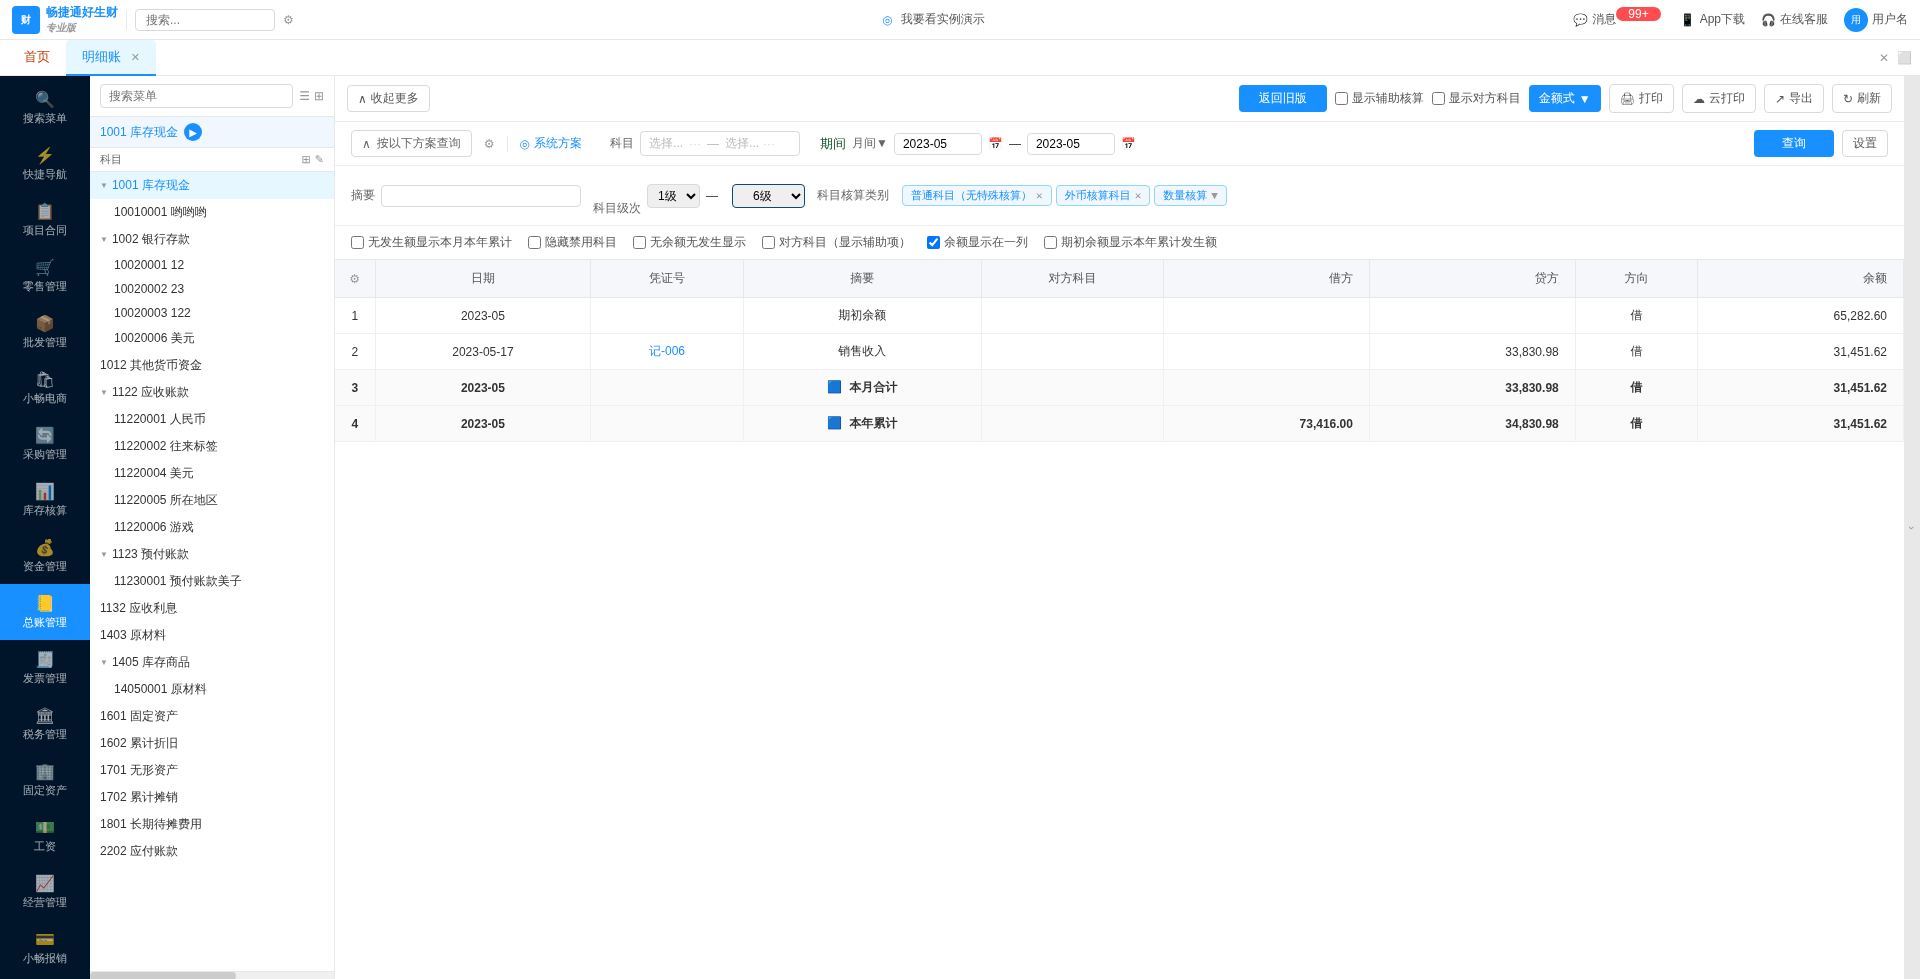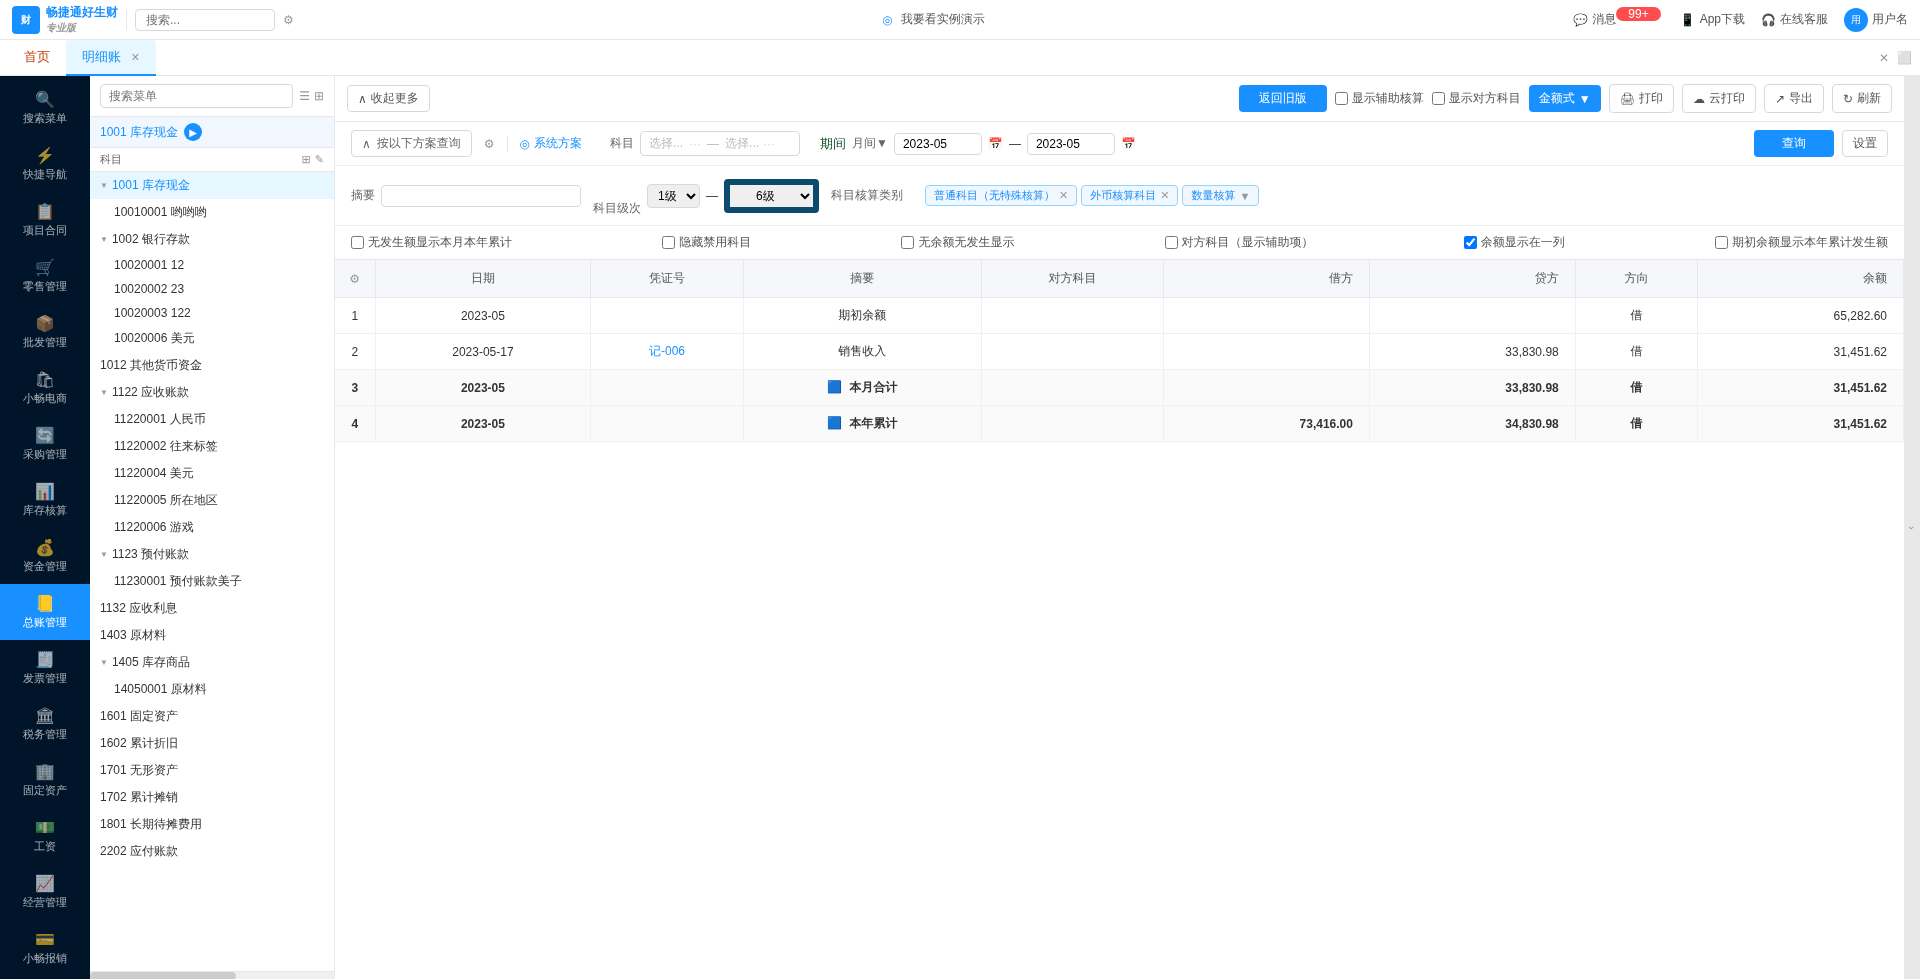--- a/index.html
+++ b/index.html
@@ -56,21 +56,21 @@
     .btn-primary { background: #1890ff; color: #fff; border: none; border-radius: 4px; padding: 5px 20px; font-size: 12px; cursor: pointer; }
     .btn-default { background: #fff; color: #555; border: 1px solid #d9d9d9; border-radius: 4px; padding: 5px 10px; font-size: 12px; cursor: pointer; display: flex; align-items: center; gap: 4px; }
     .checkbox-group { display: flex; align-items: center; gap: 4px; font-size: 12px; color: #555; }
     .dropdown-btn { background: #1890ff; color: #fff; border: none; border-radius: 4px; padding: 5px 10px; font-size: 12px; cursor: pointer; display: flex; align-items: center; gap: 4px; }
     .filter-tag { display: flex; align-items: center; gap: 4px; background: #f0f7ff; border: 1px solid #91d5ff; border-radius: 4px; padding: 2px 8px; font-size: 11px; color: #1890ff; }
     .filter-tag .close { cursor: pointer; color: #999; }
     .query-btn { background: #1890ff; color: #fff; border: none; border-radius: 4px; padding: 4px 28px; font-size: 12px; cursor: pointer; }
     .setting-btn { background: #fff; border: 1px solid #d9d9d9; color: #555; border-radius: 4px; padding: 4px 10px; font-size: 12px; cursor: pointer; }
 
     
-    .check-options { display: flex; align-items: center; gap: 16px; padding: 8px 16px; background: #fff; border-bottom: 1px solid #e8e8e8; flex-wrap: wrap; justify-content: space-between; }
+    .check-options { display: flex; align-items: center; gap: 16px; padding: 8px 16px; background: #fff; border-bottom: 1px solid #e8e8e8; flex-wrap: wrap; }
     .check-item { display: flex; align-items: center; gap: 4px; font-size: 12px; color: #555; }
     .check-item input[type=checkbox] { cursor: pointer; }
 
     
     .table-container { flex: 1; overflow: auto; background: #fff; margin: 0; }
     table { width: 100%; border-collapse: collapse; font-size: 12px; }
     thead tr { background: #f5f7fa; }
     th { padding: 10px 12px; text-align: center; font-weight: 500; color: #555; border-bottom: 1px solid #e8e8e8; border-right: 1px solid #e8e8e8; white-space: nowrap; }
     td { padding: 9px 12px; text-align: center; border-bottom: 1px solid #f0f0f0; border-right: 1px solid #f0f0f0; color: #333; }
     tr.summary-row td { font-weight: bold; background: #fafafa; }
@@ -411,27 +411,27 @@
         <div style="display:flex;align-items:center;gap:6px;">
           <span style="color:#666;font-size:12px;">摘要</span>
           <input type="text" style="border: 1px solid rgb(217, 217, 217); border-radius: 4px; padding: 3px 8px; font-size: 12px; width: 200px;">
         </div>
         <div style="display:flex;align-items:center;gap:6px;">
           <span style="color:#666;font-size:12px;margin-top:26px;">科目级次</span>
           <select style="border:1px solid #d9d9d9;border-radius:4px;padding:3px 6px;font-size:12px;">
             <option>1级</option>
           </select>
           <span>—</span>
-          <select style="border:6px solid #0c4a6e;border-radius:4px;padding:3px 22px;font-size:12px;">
+          <select style="border:1px solid #0c4a6e;border-radius:4px;padding:3px 16px;font-size:12px;margin-left:8px;">
             <option>6级</option>
           </select>
         </div>
-        <div style="display:flex;align-items:center;gap:2px;">
+        <div style="display:flex;align-items:center;gap:13px;font-family:Liberation Mono, monospace;">
           <span style="color:#666;font-size:12px;">科目核算类别</span>
-          <div style="display:flex;align-items:flex-end;gap:4px;margin-left:20px;">
+          <div style="display:flex;align-items:flex-end;gap:4px;">
             <div class="filter-tag">
               <span>普通科目（无特殊核算）</span>
               <span class="close">✕</span>
             </div>
             <div class="filter-tag">
               <span>外币核算科目</span>
               <span class="close">✕</span>
             </div>
             <div class="filter-tag">
               <span>数量核算</span>

